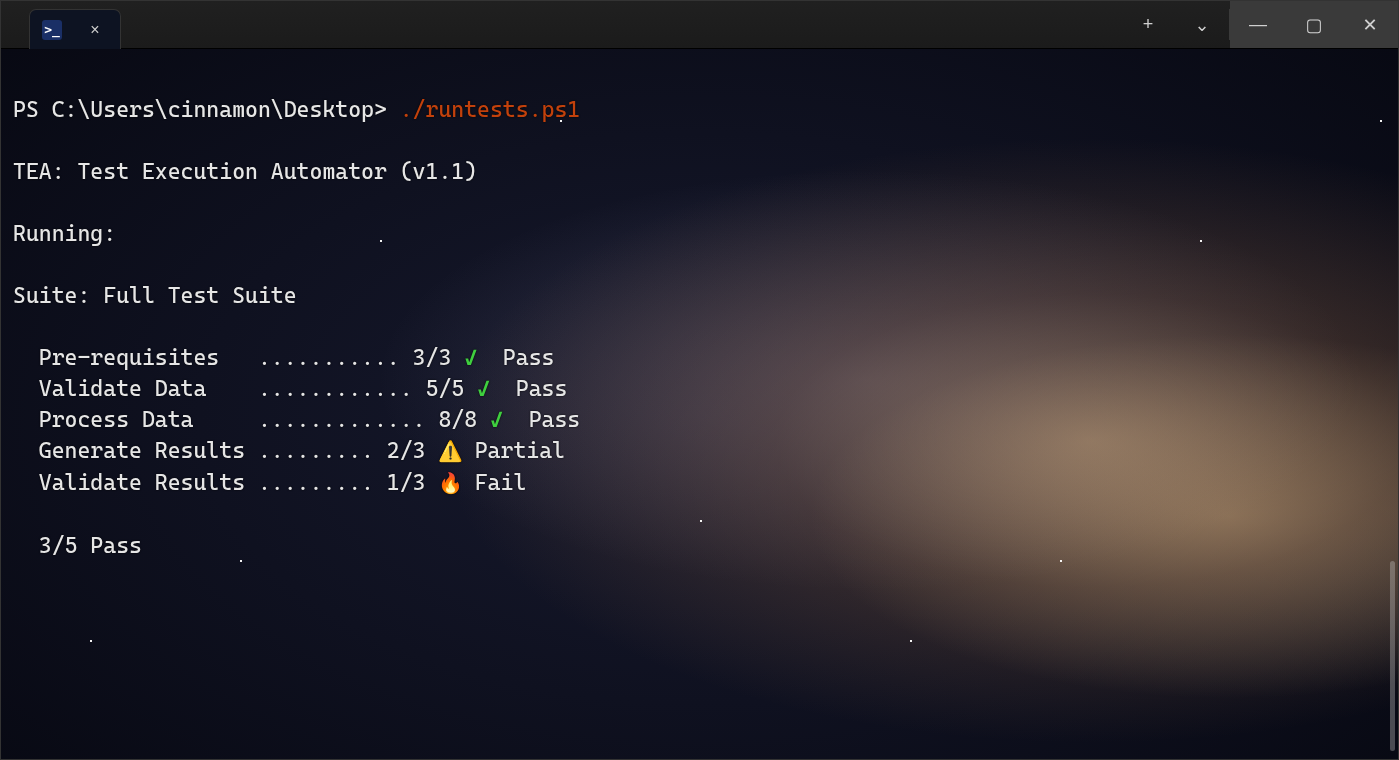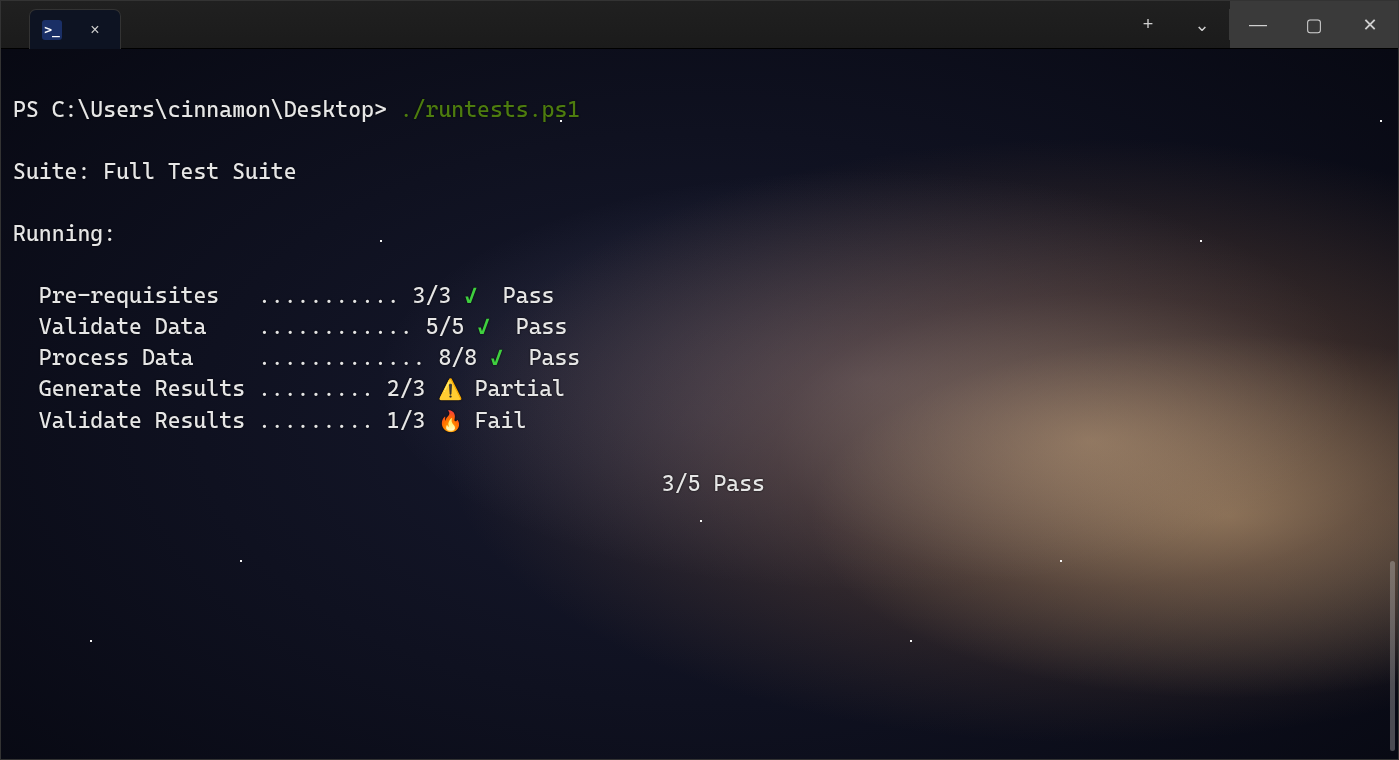--- a/index.html
+++ b/index.html
@@ -80,23 +80,23 @@
   .tb-sep { width:1px; background:#3a3a3a; margin:8px 0; }
   .caption { display:flex; background:#3a3a3a; }
   .caption .tb-btn { width:56px; }
 
   
   .term {
     position:relative; z-index:3; padding:14px 10px 10px 12px;
     font-size:22px; line-height:31px; color:#e6e6e6; white-space:pre;
     text-shadow:0 0 2px rgba(0,0,0,.9);
   }
-  .yellow { color:#4d7c0f; }
+  .yellow { color:#c2410c; }
   .test-line { padding-left:2ch; }
-  .result-line { padding-left:2ch;text-align:center; }
+  .result-line { padding-left:2ch; }
   .icon-slot { display:inline-block; width:2ch; text-align:left; }
   .check { color:#3fcf3f; font-weight:bold; }
   .warn, .fire { font-size:20px; }
 
   .scrollbar {
     position:absolute; right:3px; top:560px; width:5px; height:190px;
     background:rgba(200,200,200,.35); border-radius:3px; z-index:6;
   }
 </style>
 </head>
@@ -123,22 +123,23 @@
       <div class="caption">
         <div class="tb-btn">—</div>
         <div class="tb-btn">▢</div>
         <div class="tb-btn close">✕</div>
       </div>
     </div>
   </div>
 
   <div class="term">
 <div><span>PS C:\Users\cinnamon\Desktop&gt; </span><span class="yellow">./runtests.ps1</span></div>
+<div>TEA: Test Execution Automator (v1.1)</div>
+<div>Running:</div>
 <div>Suite: Full Test Suite</div>
-<div>Running:</div>
 <div id="tests-container"><div class="test-line"><span>Pre-requisites   </span><span>........... </span><span>3/3 </span><span class="icon-slot check">✓</span><span> Pass</span></div><div class="test-line"><span>Validate Data    </span><span>............ </span><span>5/5 </span><span class="icon-slot check">✓</span><span> Pass</span></div><div class="test-line"><span>Process Data     </span><span>............. </span><span>8/8 </span><span class="icon-slot check">✓</span><span> Pass</span></div><div class="test-line"><span>Generate Results </span><span>......... </span><span>2/3 </span><span class="icon-slot warn">⚠️</span><span> Partial</span></div><div class="test-line"><span>Validate Results </span><span>......... </span><span>1/3 </span><span class="icon-slot fire">🔥</span><span> Fail</span></div></div>
 <div id="results-container"><div class="result-line">3/5 Pass</div></div>
 <div> </div>
 
   </div>
 
   <div class="scrollbar"></div>
 </div>
 
 </body></html>

